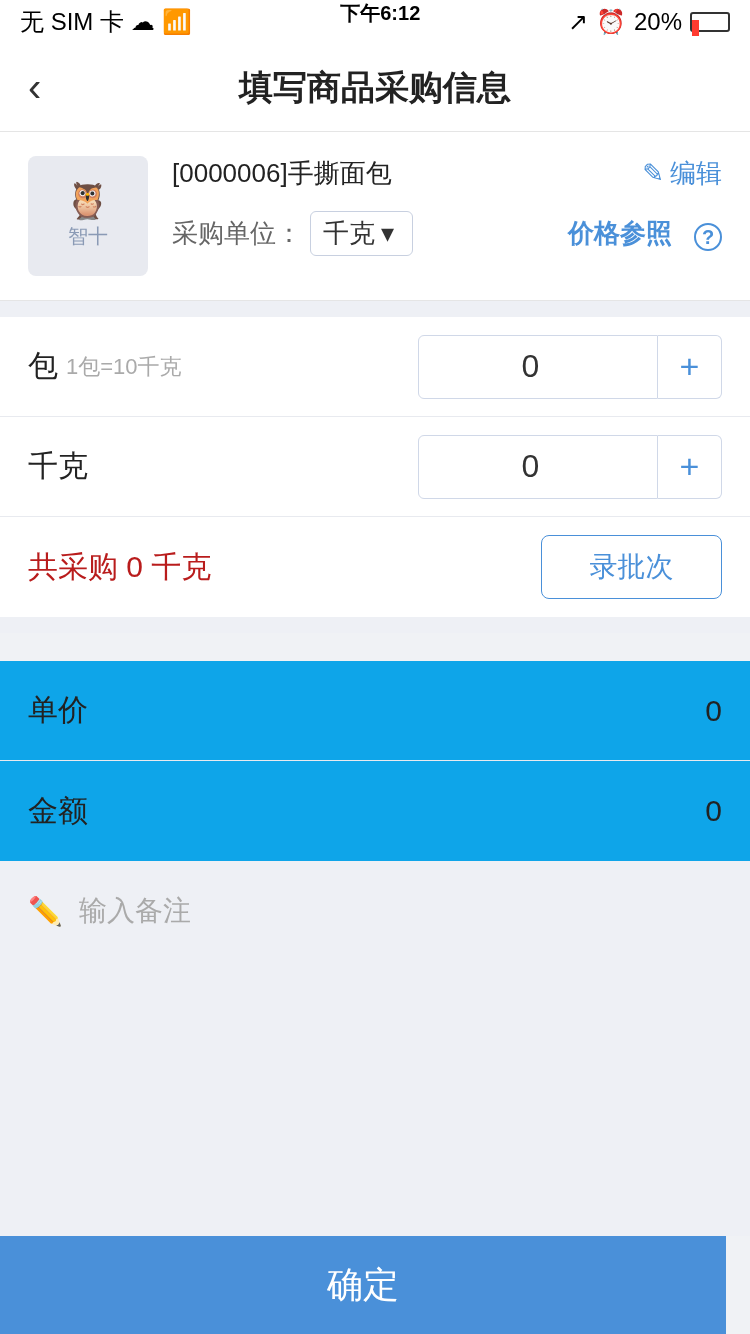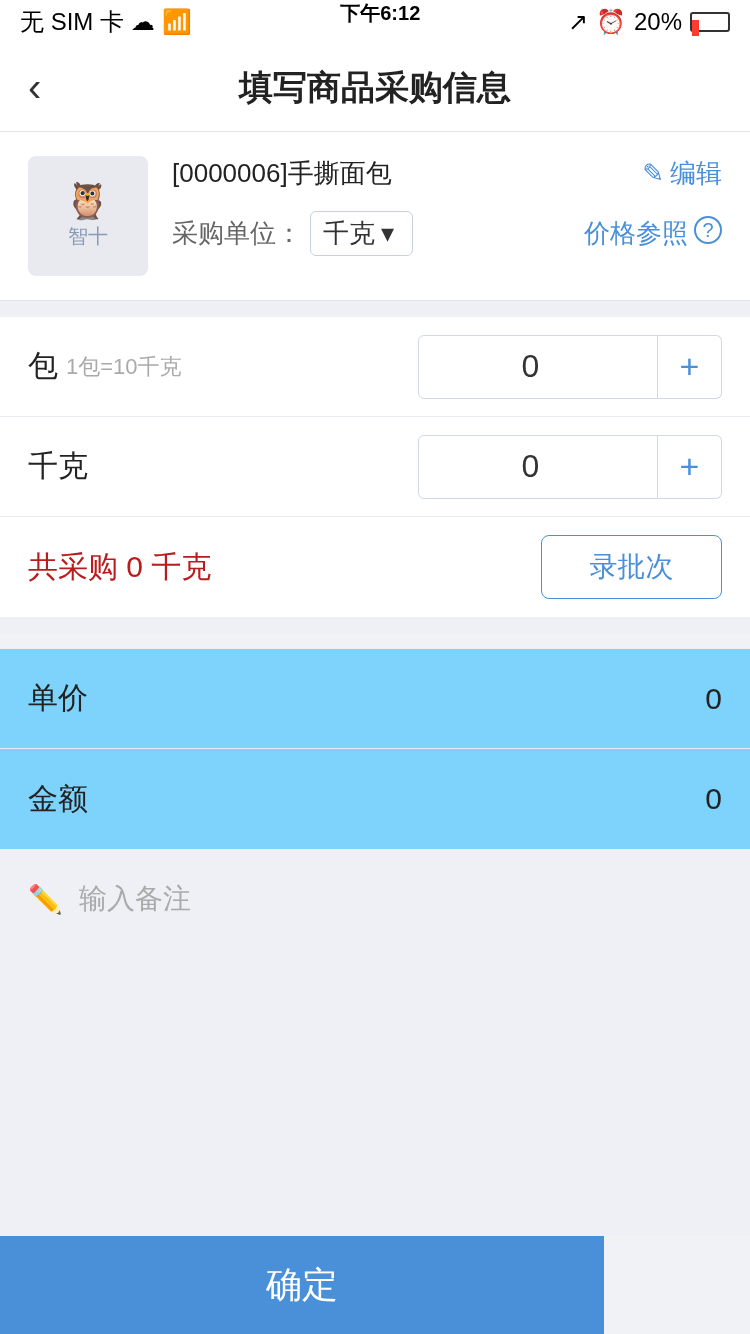--- a/index.html
+++ b/index.html
@@ -155,23 +155,24 @@
       color: #333;
       display: flex;
       align-items: center;
       gap: 6px;
       cursor: pointer;
     }
     .price-ref {
       color: #4a90d9;
       font-size: 26px;
       display: flex;
-      align-items: flex-start;
-      gap: 6px;
-      cursor: pointer;
+      align-items: flex-end;
+      gap: 22px;
+      cursor: pointer;
+      font-weight: bold;
     }
 
     
     .section-divider {
       height: 16px;
       background: #eef0f5;
     }
 
     
     .input-section {
@@ -249,22 +250,22 @@
       color: #4a90d9;
       font-size: 28px;
       display: flex;
       align-items: center;
       justify-content: center;
       cursor: pointer;
     }
 
     
     .info-section {
-      background: #7dd3fc;
-      margin-top: 16px;
+      background: #0ea5e9;
+      margin-top: 28px;
     }
     .info-row {
       display: flex;
       align-items: center;
       padding: 0 28px;
       height: 100px;
       border-bottom: 1px solid #e8eaef;
       justify-content: space-between;
     }
     .info-row:last-child {
@@ -300,21 +301,21 @@
 
     
     .content-filler {
       flex: 1;
       background: #eef0f5;
       min-height: 200px;
     }
 
     
     .confirm-btn {
-      width: 604px;
+      width: 726px;
       height: 98px;
       background: #4a90d9;
       color: #fff;
       font-size: 36px;
       font-weight: 500;
       display: flex;
       align-items: center;
       justify-content: center;
       cursor: pointer;
       position: fixed;

